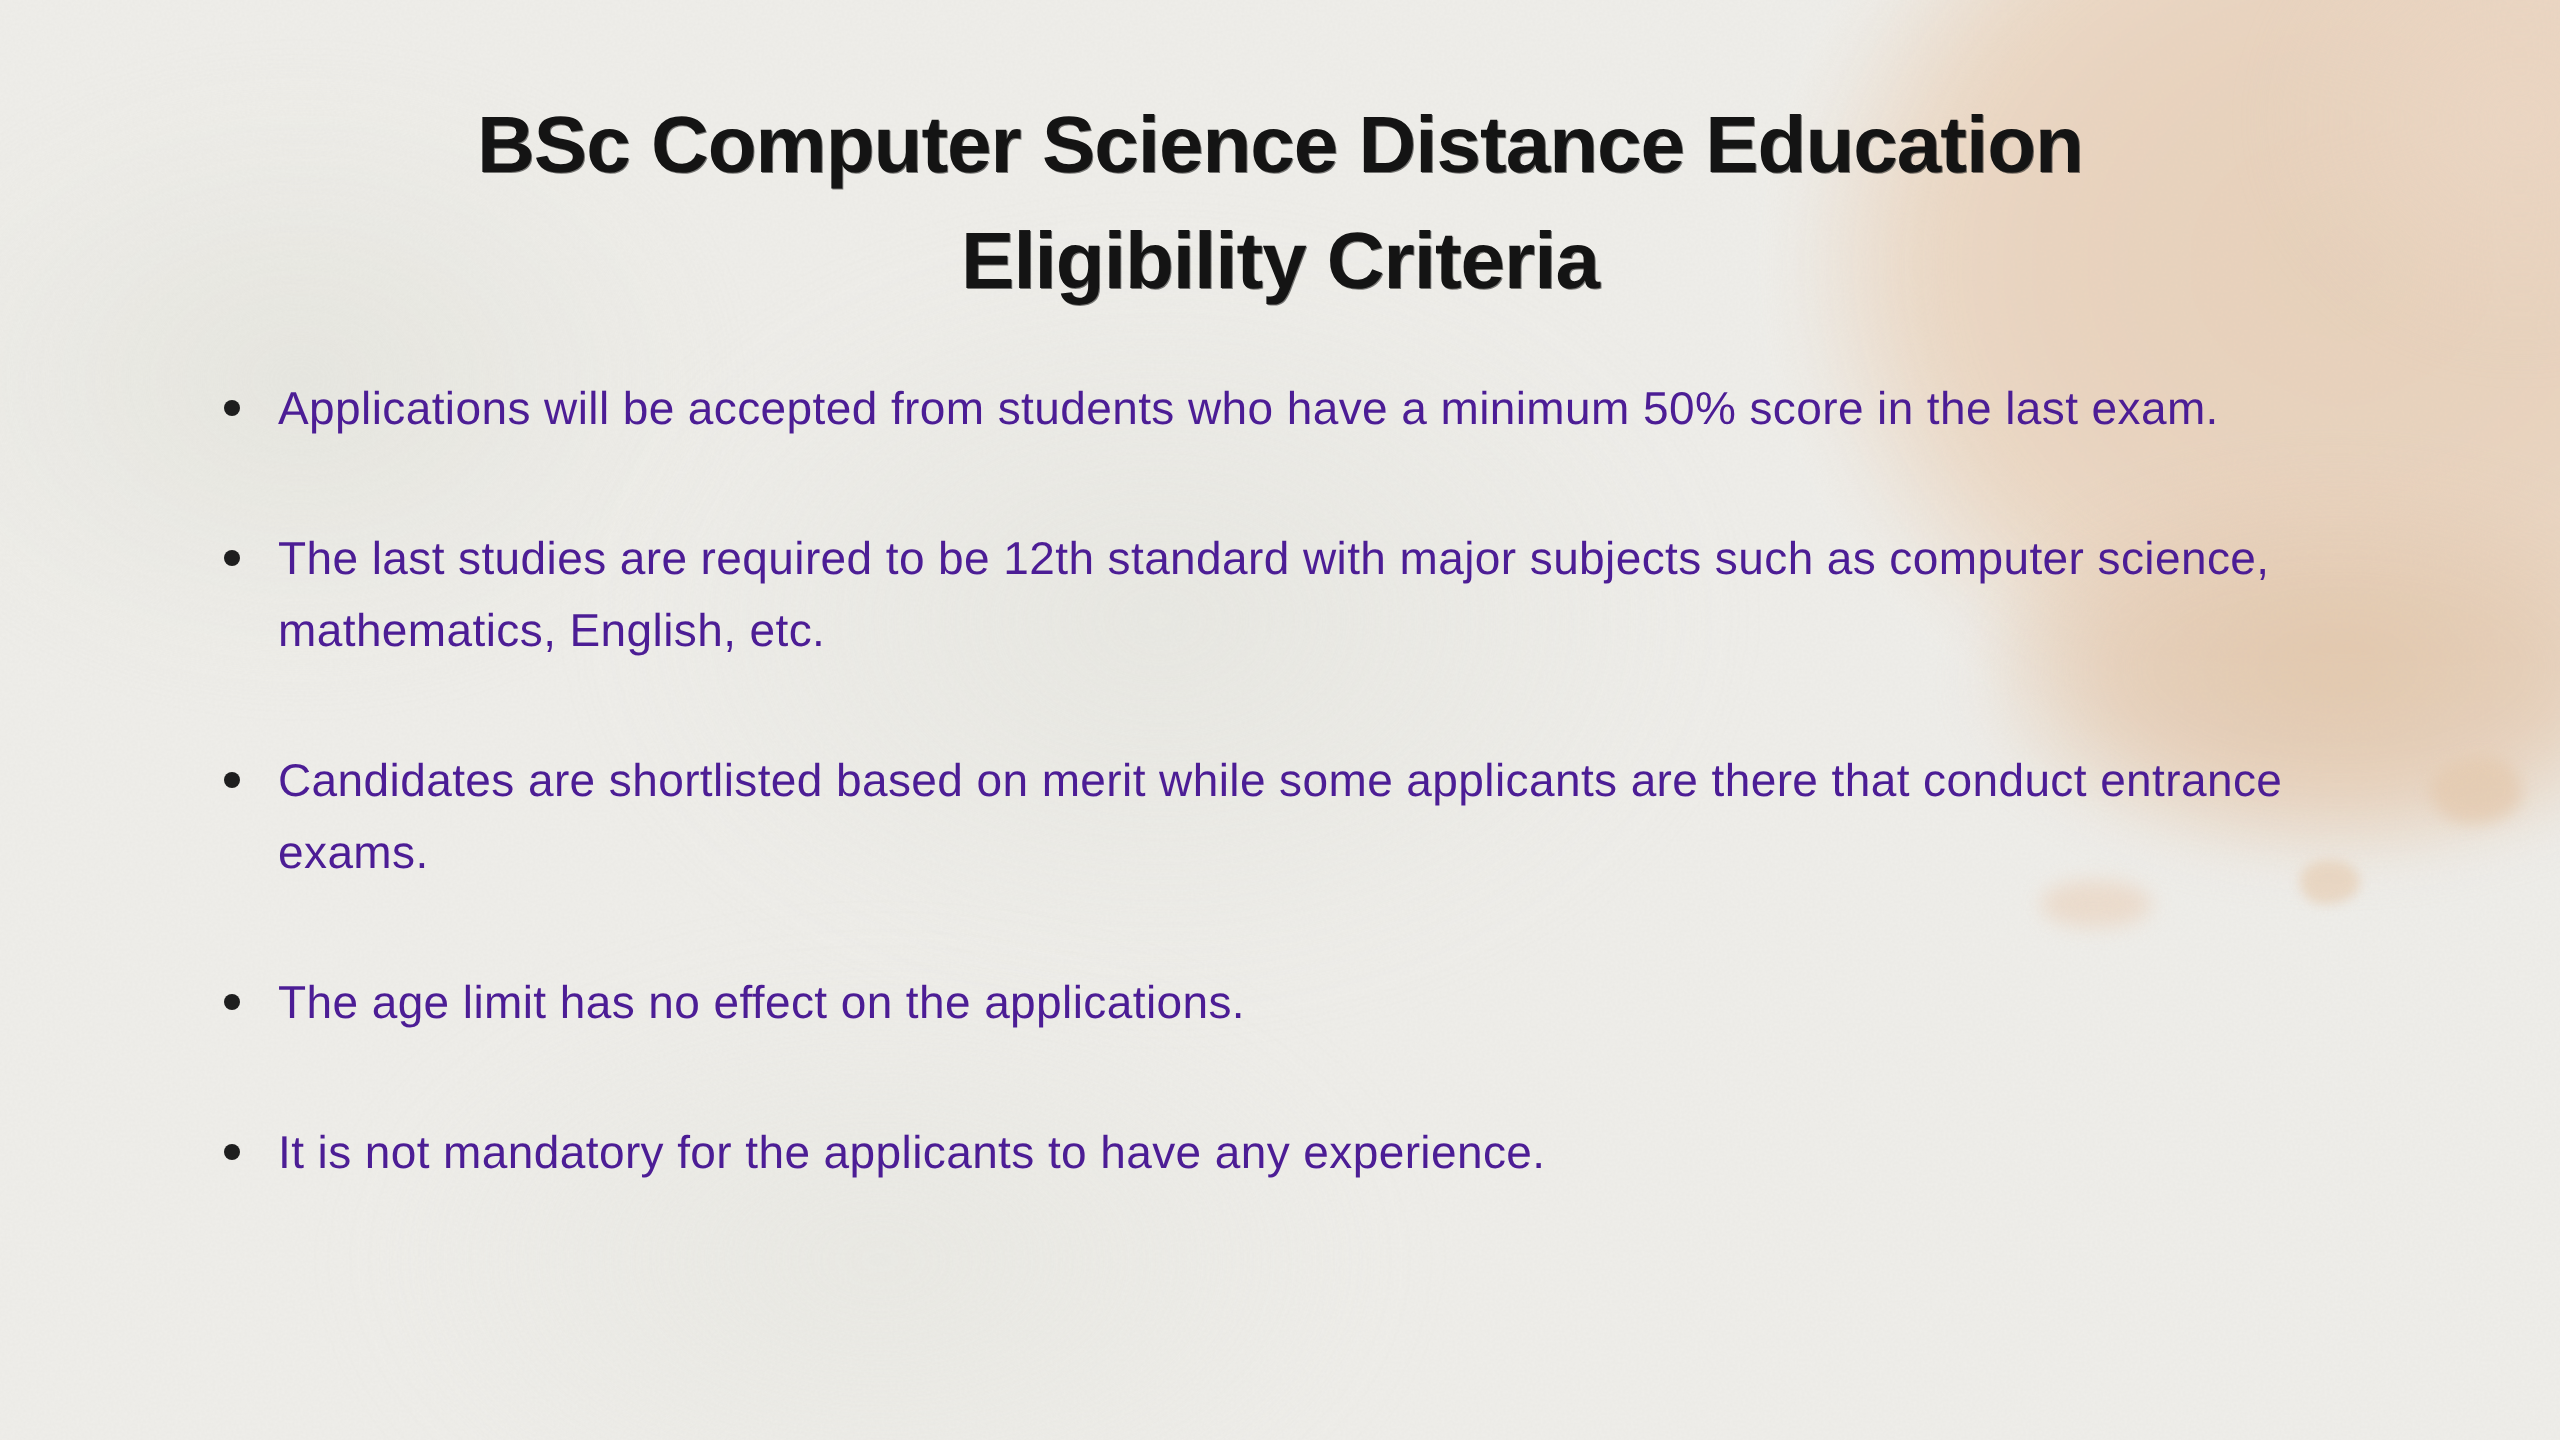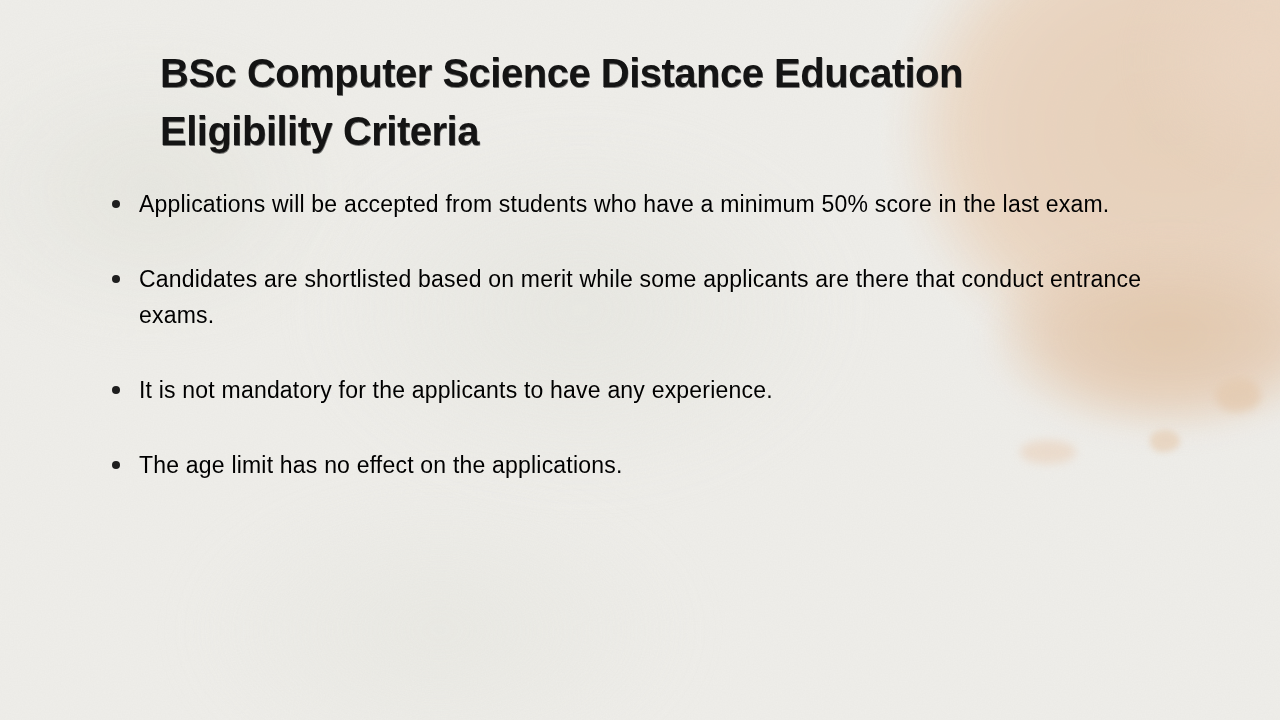--- a/index.html
+++ b/index.html
@@ -70,42 +70,42 @@
     border-radius: 50%;
     filter: blur(24px); opacity: .7;
   }
   .texture { position: absolute; left: 0; top: 0; pointer-events: none; }
 
   
   .content { position: absolute; left: 0; top: 0; width: 1280px; height: 720px; }
   .title {
     margin: 44px auto 0 auto;
     max-width: 960px;
-    text-align: left;
+    text-align: center;
     font-size: 40px;
     line-height: 58px;
     font-weight: 800;
     letter-spacing: -0.5px;
     color: #141414;
     text-shadow: 0.5px 0.5px 0 rgba(20,20,20,.55);
   }
   .bullet-list {
     position: absolute;
     left: 112px;
     top: 186px;
     width: 1070px;
     list-style: none;
   }
   .bullet-item {
     display: flex;
     align-items: flex-start;
     margin-bottom: 39px;
     font-size: 23px;
     line-height: 36px;
-    color: #000000;
+    color: #4c1d95;
     letter-spacing: 0.2px;
   }
   .bullet-dot {
     flex: 0 0 auto;
     width: 8px; height: 8px;
     border-radius: 50%;
     background: #1e1e1e;
     margin: 14px 19px 0 0;
   }
   .bullet-text { flex: 1 1 auto; }
@@ -136,25 +136,29 @@
   <div class="content">
     <h1 class="title">BSc Computer Science Distance Education Eligibility Criteria</h1>
 
     <ul class="bullet-list">
       <li class="bullet-item">
         <span class="bullet-dot"></span>
         <span class="bullet-text">Applications will be accepted from students who have a minimum 50% score in the last exam.</span>
       </li>
       <li class="bullet-item">
         <span class="bullet-dot"></span>
+        <span class="bullet-text">The last studies are required to be 12th standard with major subjects such as computer science, mathematics, English, etc.</span>
+      </li>
+      <li class="bullet-item">
+        <span class="bullet-dot"></span>
         <span class="bullet-text">Candidates are shortlisted based on merit while some applicants are there that conduct entrance exams.</span>
       </li>
       <li class="bullet-item">
         <span class="bullet-dot"></span>
-        <span class="bullet-text">It is not mandatory for the applicants to have any experience.</span>
+        <span class="bullet-text">The age limit has no effect on the applications.</span>
       </li>
       <li class="bullet-item">
         <span class="bullet-dot"></span>
-        <span class="bullet-text">The age limit has no effect on the applications.</span>
+        <span class="bullet-text">It is not mandatory for the applicants to have any experience.</span>
       </li>
     </ul>
   </div>
 </div>
 
 </body></html>

